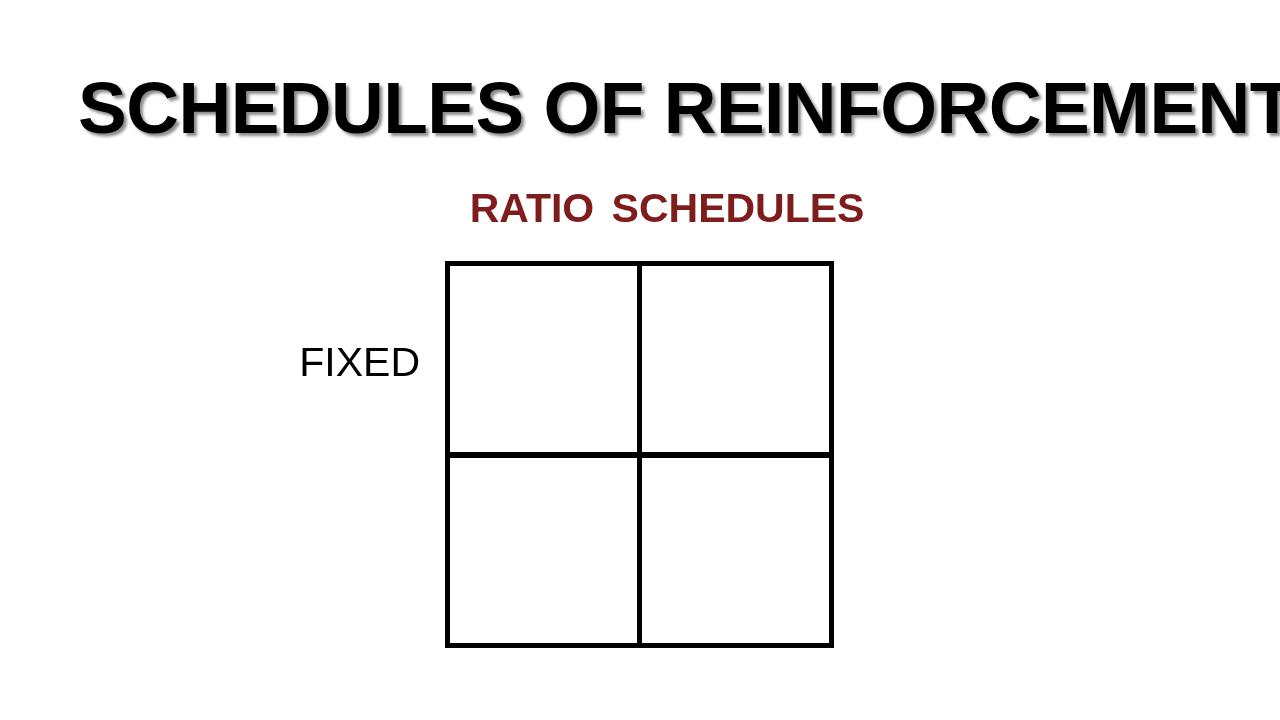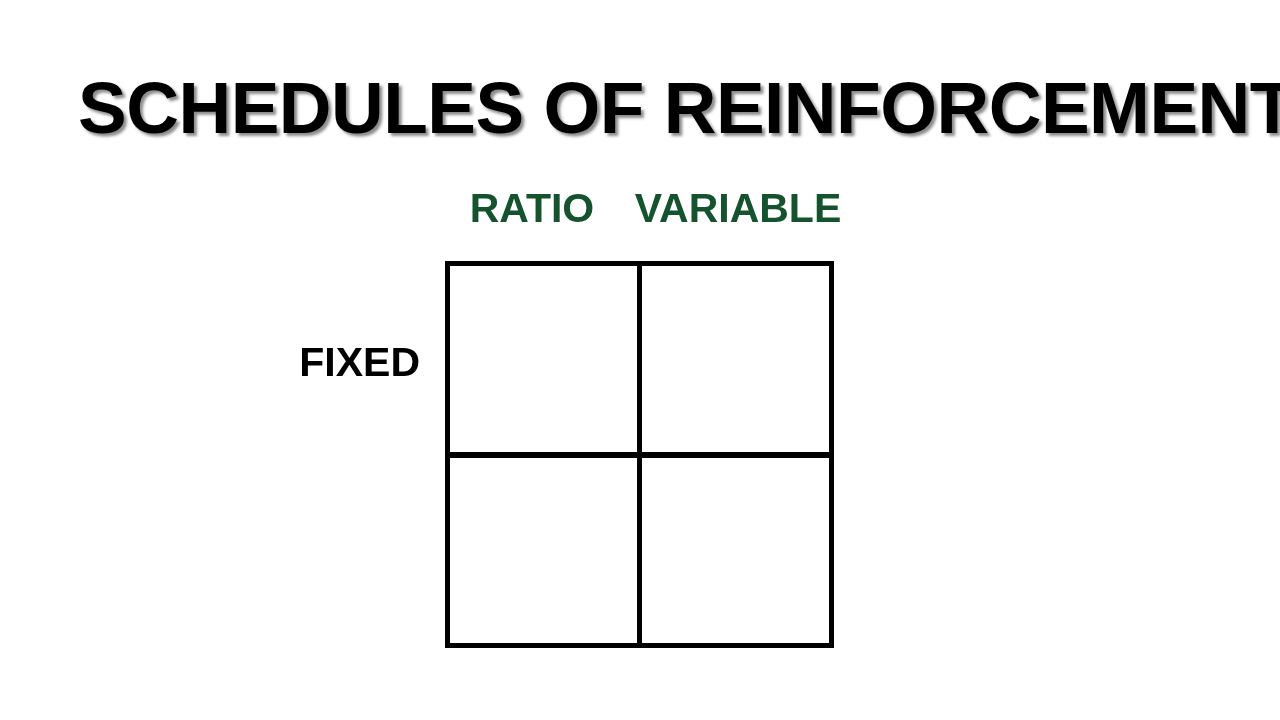--- a/index.html
+++ b/index.html
@@ -54,42 +54,42 @@
   
   .col-header {
     position: absolute;
     top: 186px;
     height: 44px;
     line-height: 44px;
     text-align: center;
     font-family: "Liberation Sans", sans-serif;
     font-weight: bold;
     font-size: 41px;
-    color: #14532d;
+    color: #7f1d1d;
     white-space: nowrap;
   }
   #col-header-ratio {
     left: 412px;
     width: 240px;
   }
   #col-header-interval {
     left: 607px;
     width: 262px;
   }
 
   
   .row-header {
     position: absolute;
     left: 120px;
     width: 300px;
     height: 44px;
     line-height: 44px;
     text-align: right;
     font-family: "Liberation Sans", sans-serif;
-    font-weight: bold;
+    font-weight: normal;
     font-size: 41px;
     color: #000000;
     white-space: nowrap;
   }
   #row-header-fixed {
     top: 340px;
   }
   #row-header-variable {
     top: 534px;
   }
@@ -133,21 +133,21 @@
 <body>
 
 <div id="slide">
 
   <div id="slide-title">SCHEDULES OF REINFORCEMENT</div>
 
   <div id="matrix-wrap">
 
     <div class="col-header" id="col-header-ratio">RATIO</div>
 
-    <div class="col-header" id="col-header-interval">VARIABLE</div>
+    <div class="col-header" id="col-header-interval">SCHEDULES</div>
 
     <div class="row-header" id="row-header-fixed">FIXED</div>
 
 
     <div id="matrix-grid">
       <div class="matrix-cell cell-r0c0"></div>
       <div class="matrix-cell cell-r0c1"></div>
       <div class="matrix-cell cell-r1c0"></div>
       <div class="matrix-cell cell-r1c1"></div>
     </div>

